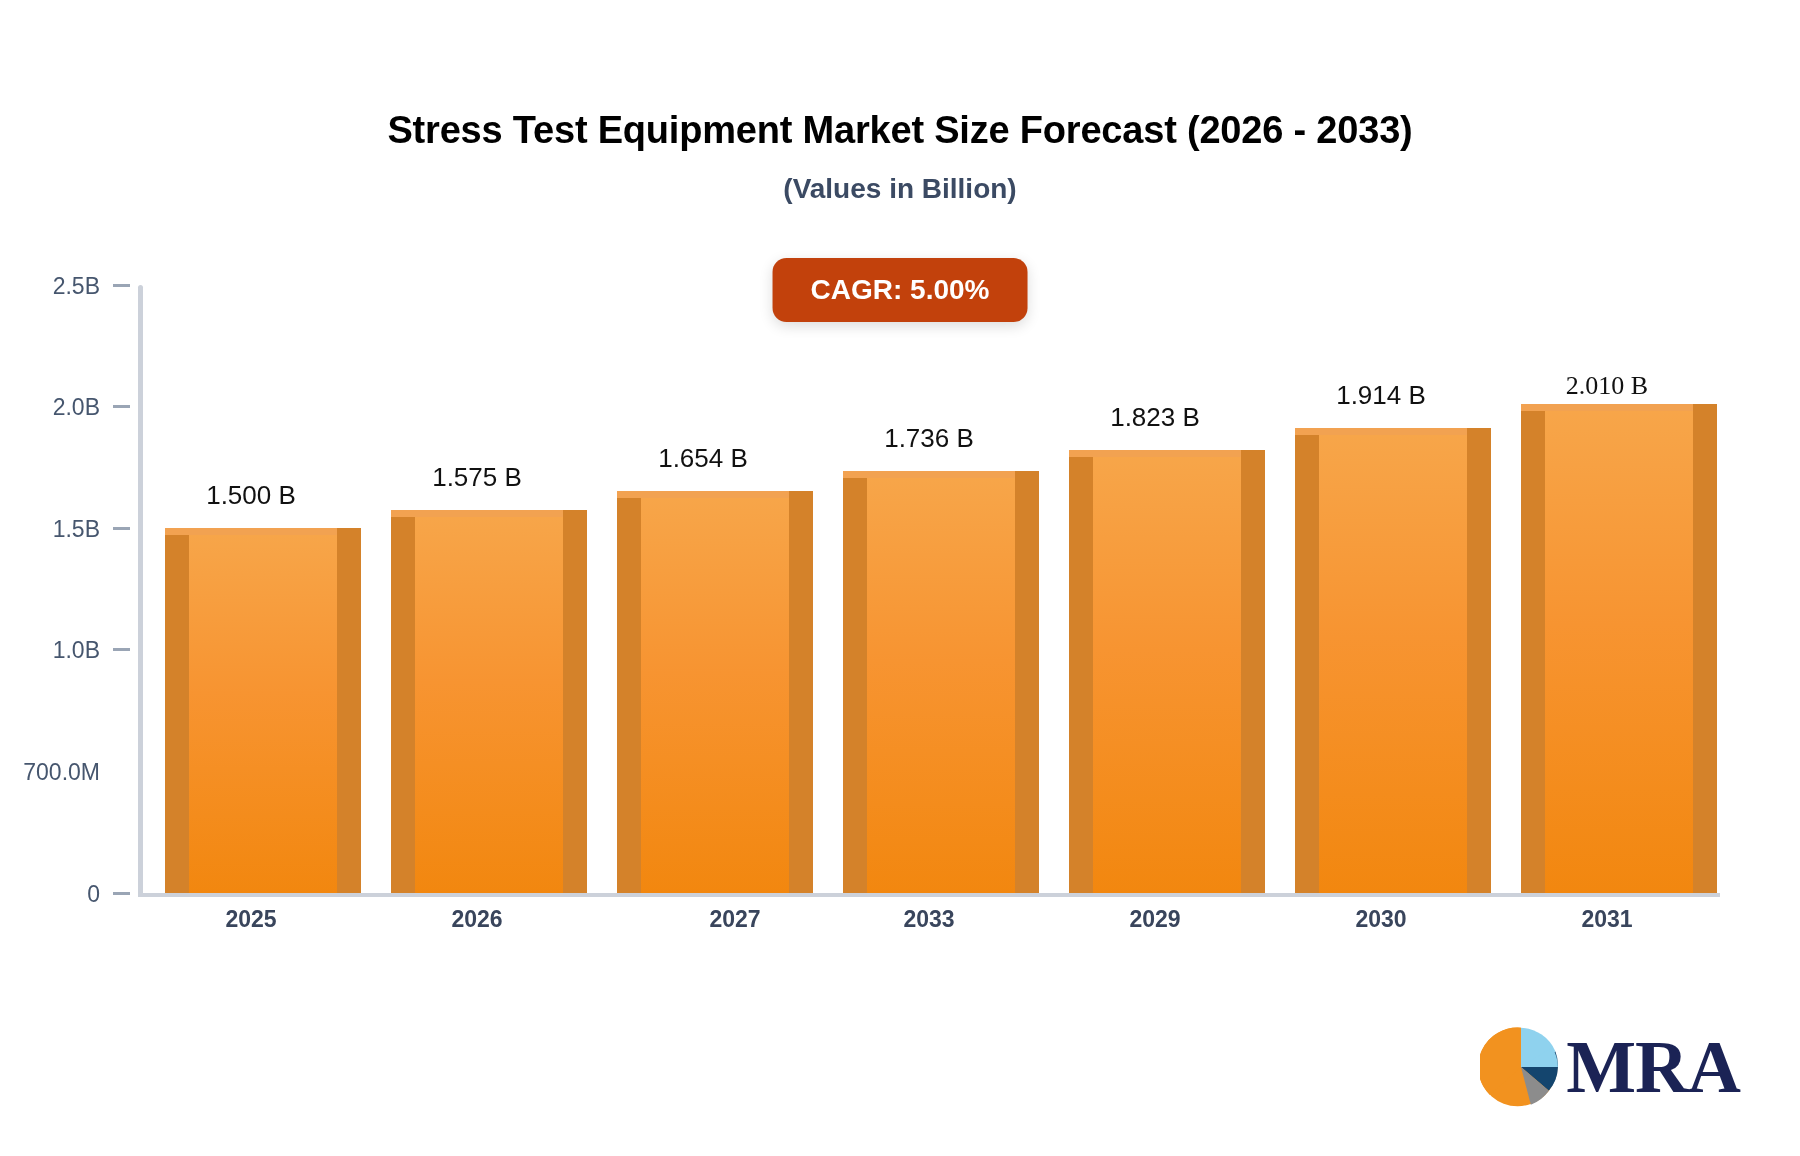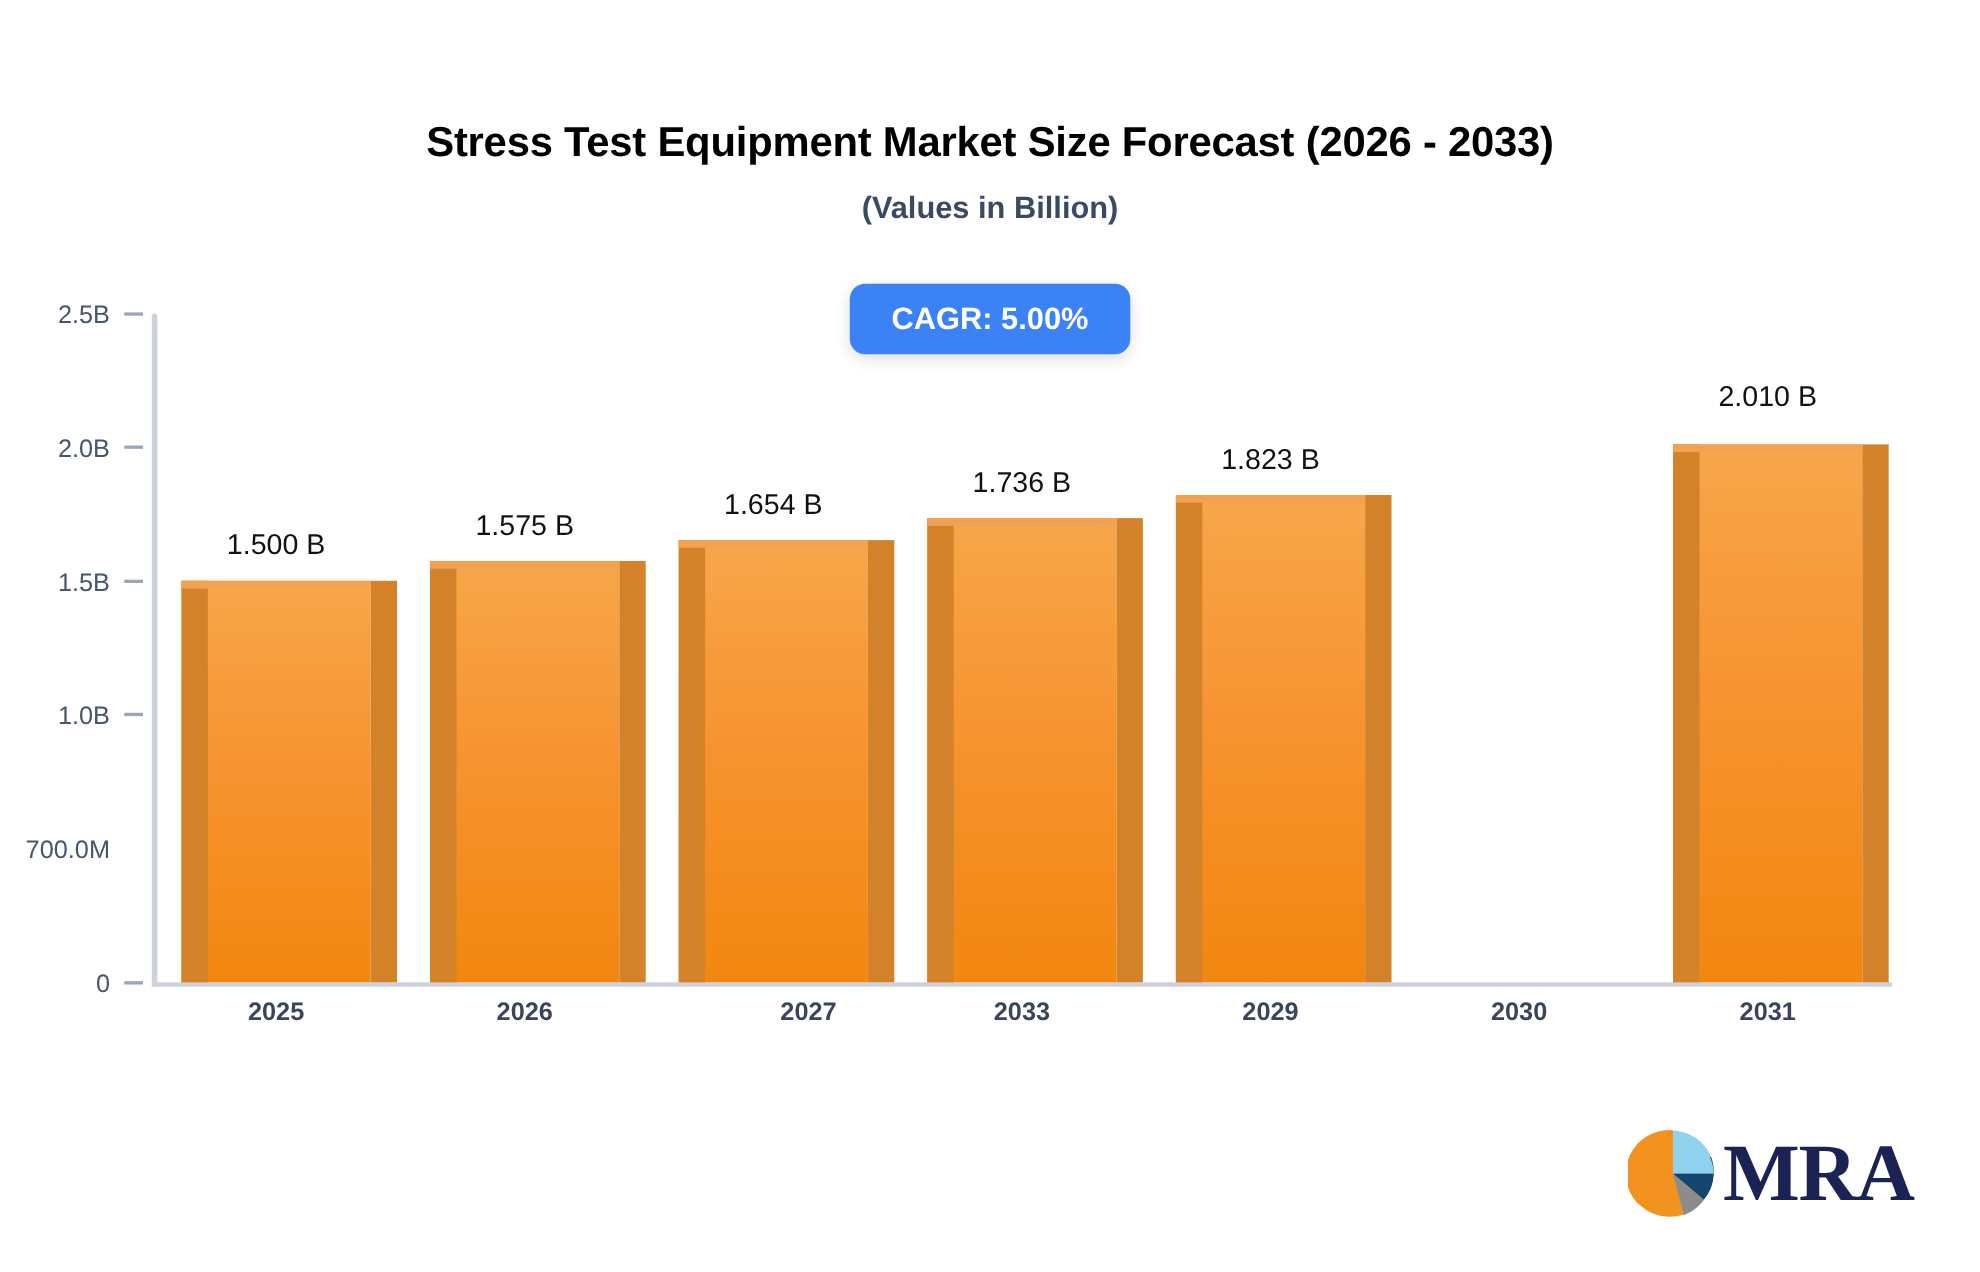--- a/index.html
+++ b/index.html
@@ -40,21 +40,21 @@
     color: #3b4a63;
     line-height: 1.2;
   }
 
   
   #cagr-badge {
     position: absolute;
     top: 258px;
     left: 50%;
     transform: translateX(-50%);
-    background: #3b82f6;
+    background: #c2410c;
     color: #ffffff;
     font-size: 28px;
     font-weight: bold;
     padding: 16px 38px;
     border-radius: 14px;
     box-shadow: 0 4px 14px rgba(0,0,0,0.14);
     white-space: nowrap;
   }
 
   
@@ -263,26 +263,33 @@
           <div class="bar-top" style="bottom: 415.195px;"></div>
           <div class="bar-label" style="bottom: 442.195px;">1.736 B</div>
         </div>
         <div class="bar-slot" style="left: 931px; width: 172px; height: 443.354px;">
           <div class="bar-3d" style="height: 443.354px;"></div>
           <div class="bar-side bar-side-left" style="height: 443.354px;"></div>
           <div class="bar-side bar-side-right" style="height: 443.354px;"></div>
           <div class="bar-top" style="bottom: 436.354px;"></div>
           <div class="bar-label" style="bottom: 463.354px;">1.823 B</div>
         </div>
+        <div class="bar-slot" style="left: 1157px; width: 172px; height: 465.485px;">
+          <div class="bar-3d" style="height: 465.485px;"></div>
+          <div class="bar-side bar-side-left" style="height: 465.485px;"></div>
+          <div class="bar-side bar-side-right" style="height: 465.485px;"></div>
+          <div class="bar-top" style="bottom: 458.485px;"></div>
+          <div class="bar-label" style="bottom: 485.485px;">1.914 B</div>
+        </div>
         <div class="bar-slot" style="left: 1383px; width: 172px; height: 488.832px;">
           <div class="bar-3d" style="height: 488.832px;"></div>
           <div class="bar-side bar-side-left" style="height: 488.832px;"></div>
           <div class="bar-side bar-side-right" style="height: 488.832px;"></div>
           <div class="bar-top" style="bottom: 481.832px;"></div>
-          <div class="bar-label" style="bottom: 520px;">2.010 B</div>
+          <div class="bar-label" style="bottom: 494px; font-family: Liberation Serif, serif;">2.010 B</div>
         </div>
       </div>
   </div>
 
   <div id="x-labels">
       <div class="x-label" style="left: 113px;">2025</div>
       <div class="x-label" style="left: 339px;">2026</div>
       <div class="x-label" style="left: 565px; margin-left: 32px;">2027</div>
       <div class="x-label" style="left: 791px;">2033</div>
       <div class="x-label" style="left: 1017px;">2029</div>

